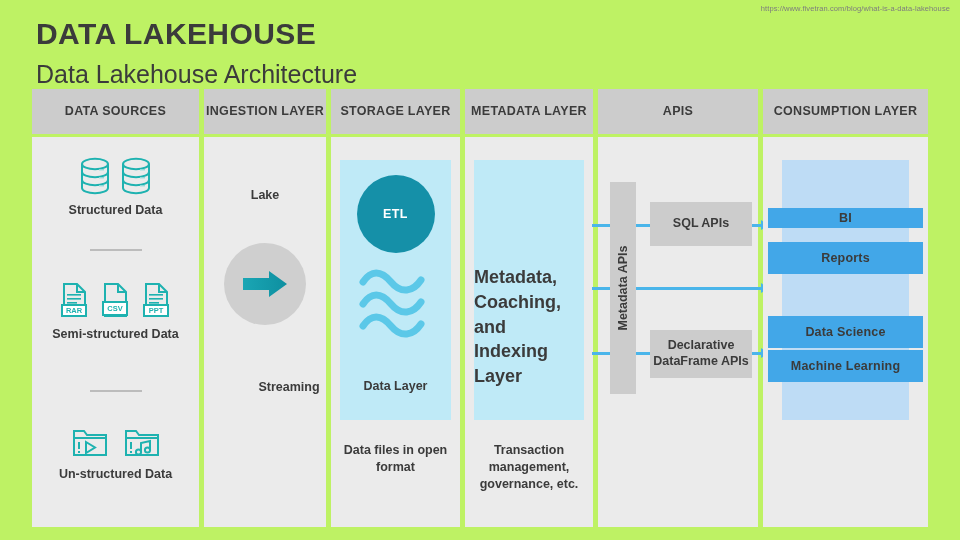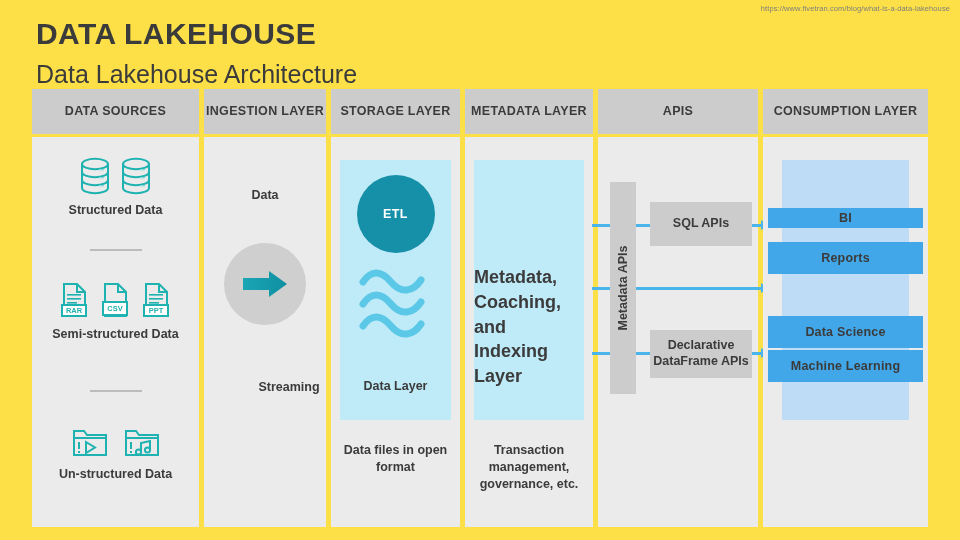--- a/index.html
+++ b/index.html
@@ -11,21 +11,21 @@
     width: 960px;
     height: 540px;
     font-family: "Liberation Sans", sans-serif;
     color: #3a3a3a;
     position: relative;
     overflow: hidden;
   }
   .slide {
     position: absolute;
     inset: 0;
-    background: #fde047;
+    background: #bef264;
   }
 
   
   .source-url {
     position: absolute;
     top: 4px;
     right: 10px;
     font-size: 7.5px;
     color: #7d7d7d;
     letter-spacing: 0.1px;
@@ -401,21 +401,21 @@
           </div>
           <div class="src-label">Un-structured Data</div>
         </div>
 
       </div>
     </div>
 
     <div class="col c-ingestion">
       <div class="col-head">INGESTION LAYER</div>
       <div class="col-body">
-        <div class="ing-label" style="top:51px;">Data</div>
+        <div class="ing-label" style="top:51px;">Lake</div>
         <div class="ing-circle" style="top:106px;">
           <span>
             <svg width="48" height="34" viewBox="0 0 48 34">
               <defs>
                 <linearGradient id="arrGrad" x1="0" y1="0" x2="1" y2="0">
                   <stop offset="0%" stop-color="#1aa6b4"></stop>
                   <stop offset="100%" stop-color="#0e8fa0"></stop>
                 </linearGradient>
               </defs>
               <path d="M2 11h26V4l18 13-18 13v-7H2z" fill="url(#arrGrad)"></path>

